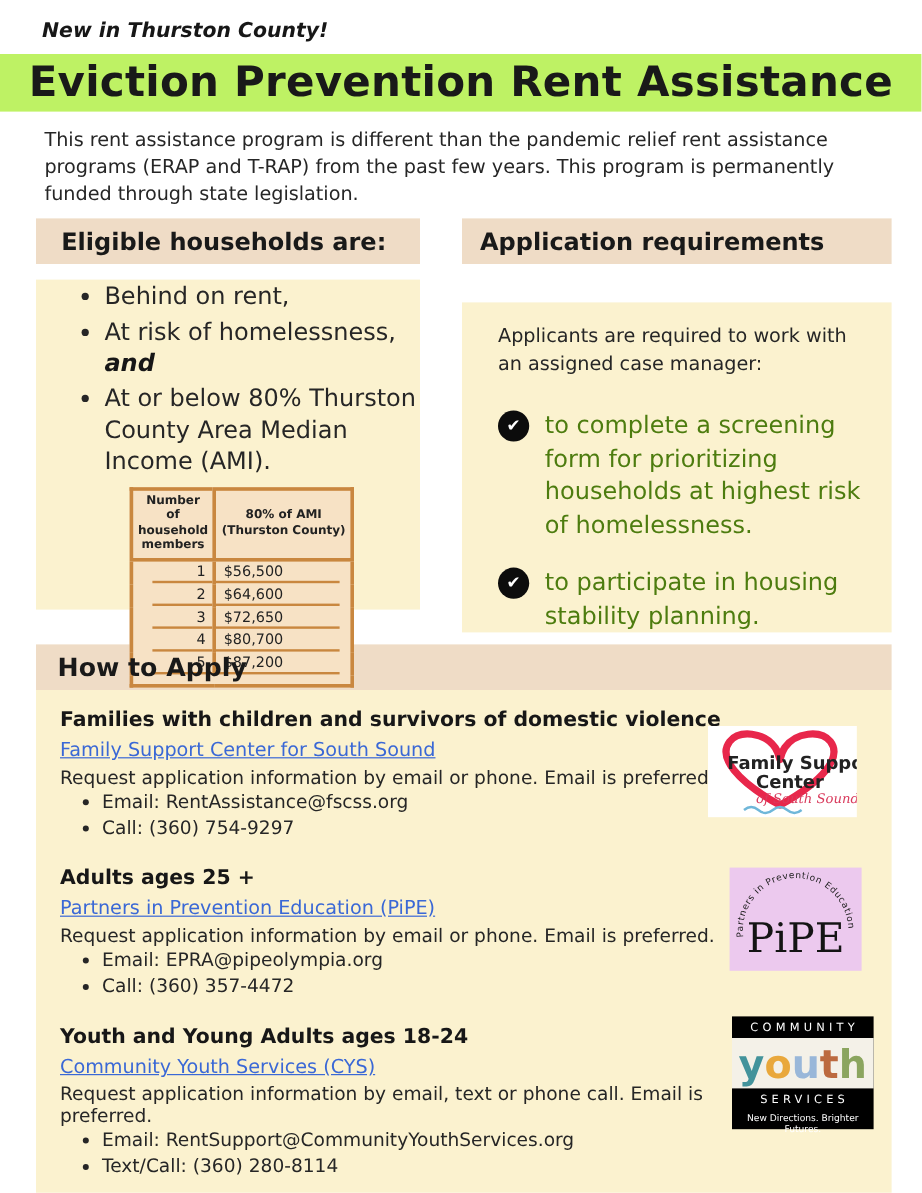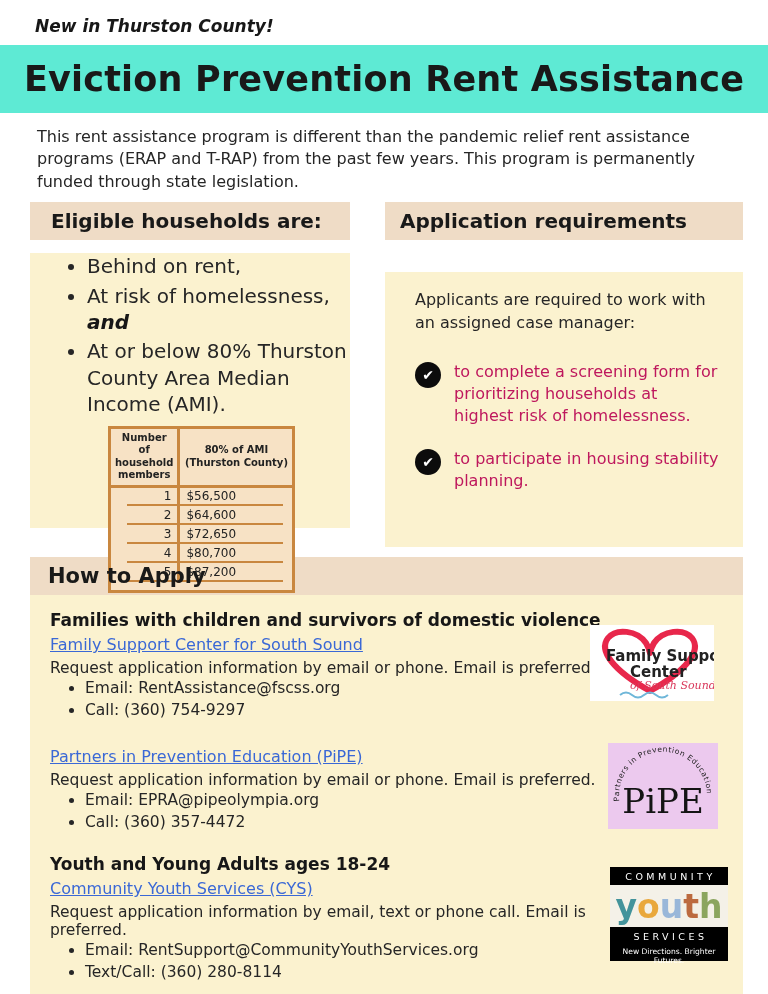--- a/index.html
+++ b/index.html
@@ -4,21 +4,21 @@
 <style>
   html,body{margin:0;padding:0;}
   body{
     width:768px;height:994px;overflow:hidden;background:#ffffff;
     font-family:"DejaVu Sans","Liberation Sans",sans-serif;color:#222;
   }
   .page{position:relative;width:768px;height:994px;}
 
   .kicker{margin:16px 0 0 35px;font-size:17px;font-weight:700;font-style:italic;color:#171717;}
 
-  .banner{margin-top:9px;height:68px;background:#5eead4;display:flex;align-items:center;justify-content:center;}
+  .banner{margin-top:9px;height:48px;background:#bef264;display:flex;align-items:center;justify-content:center;}
   .banner h1{margin:0;font-size:35px;font-weight:800;color:#191919;letter-spacing:0.2px;}
 
   .intro{margin:13px 30px 0 37px;width:702px;font-size:16px;line-height:1.4;color:#262626;}
 
   .columns{display:flex;margin:9px 0 0 30px;gap:35px;}
   .col-left{width:320px;}
   .col-right{width:358px;}
   .col-header{height:38px;background:#efdcc6;display:flex;align-items:center;padding-left:21px;
     font-size:20px;font-weight:800;color:#191919;}
   .col-header.right{padding-left:15px;}
@@ -39,21 +39,21 @@
   table.ami td.val div{border-bottom:2px solid #c9873f;margin-right:9px;padding:0 0 1px 6px;}
   table.ami tr.sp td{height:6px;border:none;}
 
   .req-body{padding:17px 24px 0 30px;margin-top:32px;}
   .req-intro{font-size:16px;line-height:1.4;color:#262626;width:300px;}
   .check-row{display:flex;gap:13px;margin-top:27px;}
   .check-row.second{margin-top:21px;}
   .check-circle{flex:0 0 26px;width:26px;height:26px;border-radius:50%;background:#0c0c0c;color:#fff;
     display:flex;align-items:center;justify-content:center;font-size:14px;font-weight:700;margin-top:1px;}
   .check-circle::before{content:"✔";}
-  .check-text{font-size:16px;line-height:1.38;color:#be185d;width:272px;}
+  .check-text{font-size:20px;line-height:1.38;color:#4d7c0f;width:272px;}
 
   .apply-bar{margin:10px 0 0 30px;width:713px;height:38px;background:#efdcc6;display:flex;align-items:center;
     padding-left:18px;box-sizing:border-box;font-size:21px;font-weight:800;color:#191919;}
   .apply-panel{position:relative;margin-left:30px;width:713px;min-height:370px;background:#fbf2cf;
     box-sizing:border-box;padding:15px 0 20px 20px;}
   .apply-section{margin-bottom:21px;width:585px;}
   .apply-section:last-child{margin-bottom:0;}
   .apply-section h3{margin:0;font-size:17px;font-weight:800;color:#171717;}
   .apply-link{display:inline-block;margin-top:5px;font-size:16px;color:#3a68d6;text-decoration:underline;}
   .apply-desc{margin-top:5px;font-size:15.5px;color:#262626;}
@@ -189,20 +189,21 @@
       <h3>Families with children and survivors of domestic violence</h3>
       <a class="apply-link" href="#">Family Support Center for South Sound</a>
       <div class="apply-desc">Request application information by email or phone. Email is preferred.</div>
       <ul class="apply-bullets">
         <li>Email: RentAssistance@fscss.org</li>
         <li>Call: (360) 754-9297</li>
       </ul>
     </div>
 
     <div class="apply-section">
+      <h3>Adults ages 25 +</h3>
       <a class="apply-link" href="#">Partners in Prevention Education (PiPE)</a>
       <div class="apply-desc">Request application information by email or phone. Email is preferred.</div>
       <ul class="apply-bullets">
         <li>Email: EPRA@pipeolympia.org</li>
         <li>Call: (360) 357-4472</li>
       </ul>
     </div>
 
     <div class="apply-section">
       <h3>Youth and Young Adults ages 18-24</h3>

